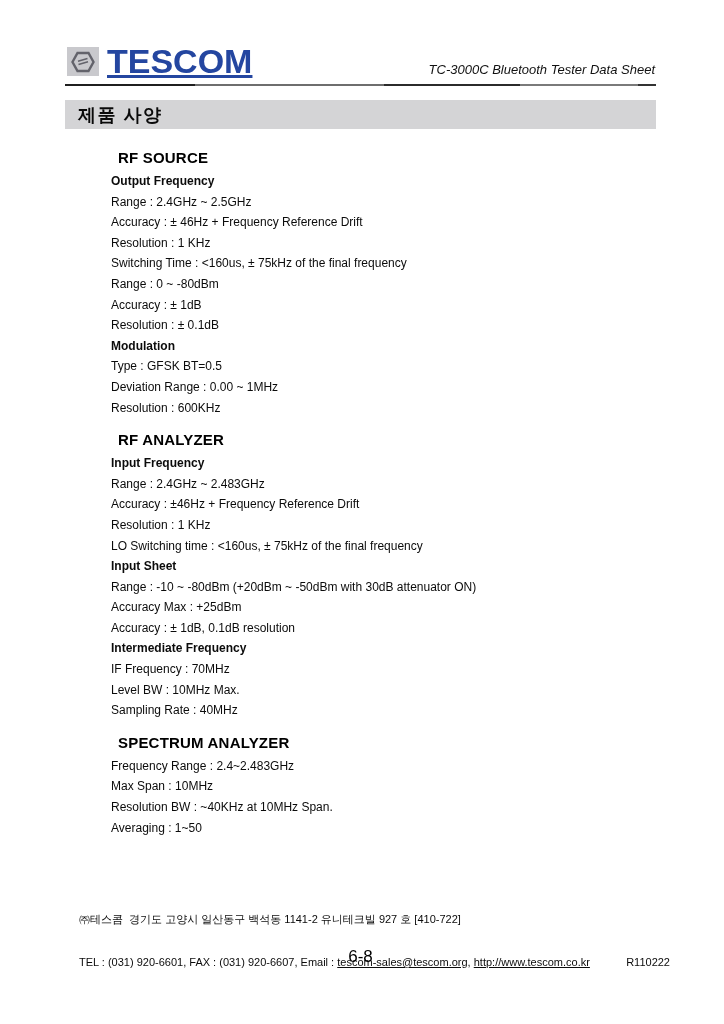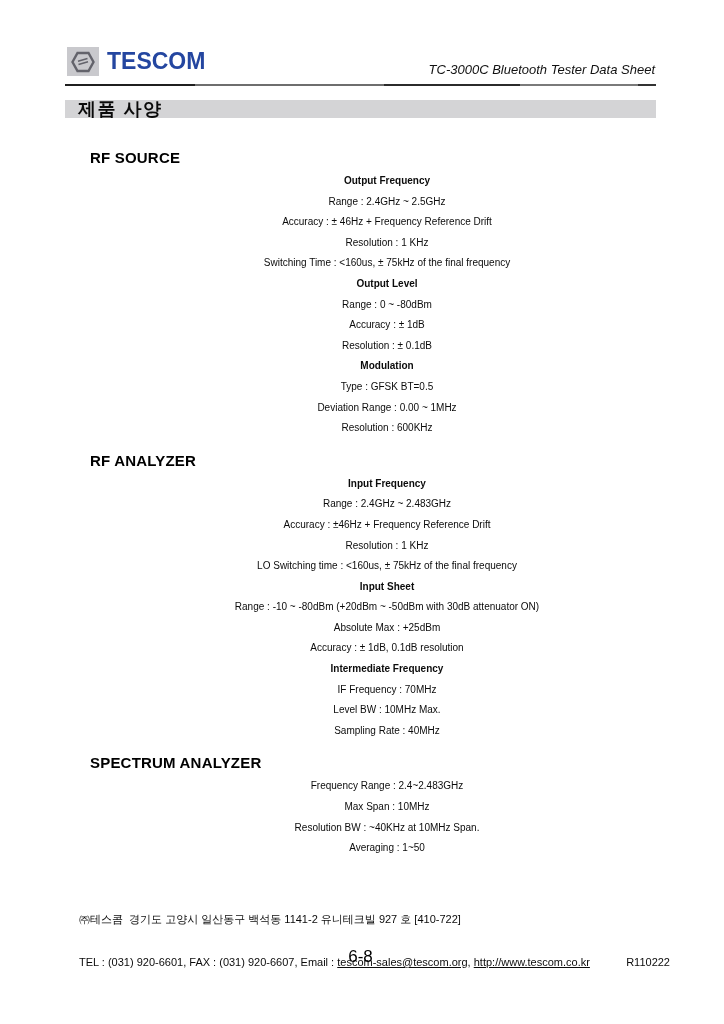--- a/index.html
+++ b/index.html
@@ -21,76 +21,76 @@
   .logo {
     position: absolute; top: 47px; left: 67px;
     display: flex; align-items: center; gap: 8px;
   }
   .logo-icon {
     width: 32px; height: 29px;
     background: #c9c9cd;
     display: flex; align-items: center; justify-content: center;
   }
   .logo-text {
-    font-size: 23px;
+    font-size: 34px;
     font-weight: bold;
     color: #2446a0;
     letter-spacing: 0px;
     line-height: 29px;
+    text-decoration: underline;
   }
   .doc-title {
     position: absolute; top: 62px; right: 69px;
     font-size: 13px;
     font-style: italic;
     color: #111;
   }
   .header-rule {
     position: absolute; top: 84px; left: 65px;
     width: 591px; height: 2px;
     background: linear-gradient(90deg,
       #1f1f1f 0%, #1f1f1f 22%,
       #6e6e6e 22%, #6e6e6e 54%,
       #2b2b2b 54%, #2b2b2b 77%,
       #7a7a7a 77%, #7a7a7a 97%, #333 97%);
   }
 
   
   .heading-bar {
     position: absolute; top: 100px; left: 65px;
-    width: 591px; height: 18px;
+    width: 591px; height: 29px;
     background: #d4d4d6;
     display: flex; align-items: center;
     padding-left: 13px;
   }
   .heading-bar .heading-text {
     font-size: 18px;
     font-weight: bold;
     color: #0a0a0a;
     letter-spacing: 1.5px;
   }
 
   
   .content {
     position: absolute; top: 140px; left: 0; right: 0;
   }
-  .section { margin-top: 12px; }
+  .section { margin-top: 12px; padding-left: 28px; }
   .section:first-child { margin-top: 8px; }
   .section-title {
     margin: 0 0 4px 90px;
     font-size: 15px;
     line-height: 19px;
     font-weight: bold;
     letter-spacing: 0.2px;
   }
   .spec-line {
-    margin-left: 50px;
-    font-size: 10px;
+    margin-left: 83px;
+    font-size: 12px;
     line-height: 20.6px;
     color: #0b0b0b;
-    text-align: center;
   }
   .spec-line.subhead { font-weight: bold; }
 
   
   .footer {
     position: absolute; top: 912px; left: 79px;
     width: 591px;
     font-size: 11px;
     color: #0b0b0b;
   }
@@ -139,39 +139,38 @@
   </div>
 
   <main class="content">
       <section class="section">
         <h2 class="section-title">RF SOURCE</h2>
         <div class="spec-line subhead">Output Frequency</div>
         <div class="spec-line">Range : 2.4GHz ~ 2.5GHz</div>
         <div class="spec-line">Accuracy : ± 46Hz + Frequency Reference Drift</div>
         <div class="spec-line">Resolution : 1 KHz</div>
         <div class="spec-line">Switching Time : &lt;160us, ± 75kHz of the final frequency</div>
-        <div class="spec-line subhead">Output Level</div>
         <div class="spec-line">Range : 0 ~ -80dBm</div>
         <div class="spec-line">Accuracy : ± 1dB</div>
         <div class="spec-line">Resolution : ± 0.1dB</div>
         <div class="spec-line subhead">Modulation</div>
         <div class="spec-line">Type : GFSK BT=0.5</div>
         <div class="spec-line">Deviation Range : 0.00 ~ 1MHz</div>
         <div class="spec-line">Resolution : 600KHz</div>
       </section>
       <section class="section">
         <h2 class="section-title">RF ANALYZER</h2>
         <div class="spec-line subhead">Input Frequency</div>
         <div class="spec-line">Range : 2.4GHz ~ 2.483GHz</div>
         <div class="spec-line">Accuracy : ±46Hz + Frequency Reference Drift</div>
         <div class="spec-line">Resolution : 1 KHz</div>
         <div class="spec-line">LO Switching time : &lt;160us, ± 75kHz of the final frequency</div>
         <div class="spec-line subhead">Input Sheet</div>
         <div class="spec-line">Range : -10 ~ -80dBm (+20dBm ~ -50dBm with 30dB attenuator ON)</div>
-        <div class="spec-line">Absolute Max : +25dBm</div>
+        <div class="spec-line">Accuracy Max : +25dBm</div>
         <div class="spec-line">Accuracy : ± 1dB, 0.1dB resolution</div>
         <div class="spec-line subhead">Intermediate Frequency</div>
         <div class="spec-line">IF Frequency : 70MHz</div>
         <div class="spec-line">Level BW : 10MHz Max.</div>
         <div class="spec-line">Sampling Rate : 40MHz</div>
       </section>
       <section class="section">
         <h2 class="section-title">SPECTRUM ANALYZER</h2>
         <div class="spec-line">Frequency Range : 2.4~2.483GHz</div>
         <div class="spec-line">Max Span : 10MHz</div>

